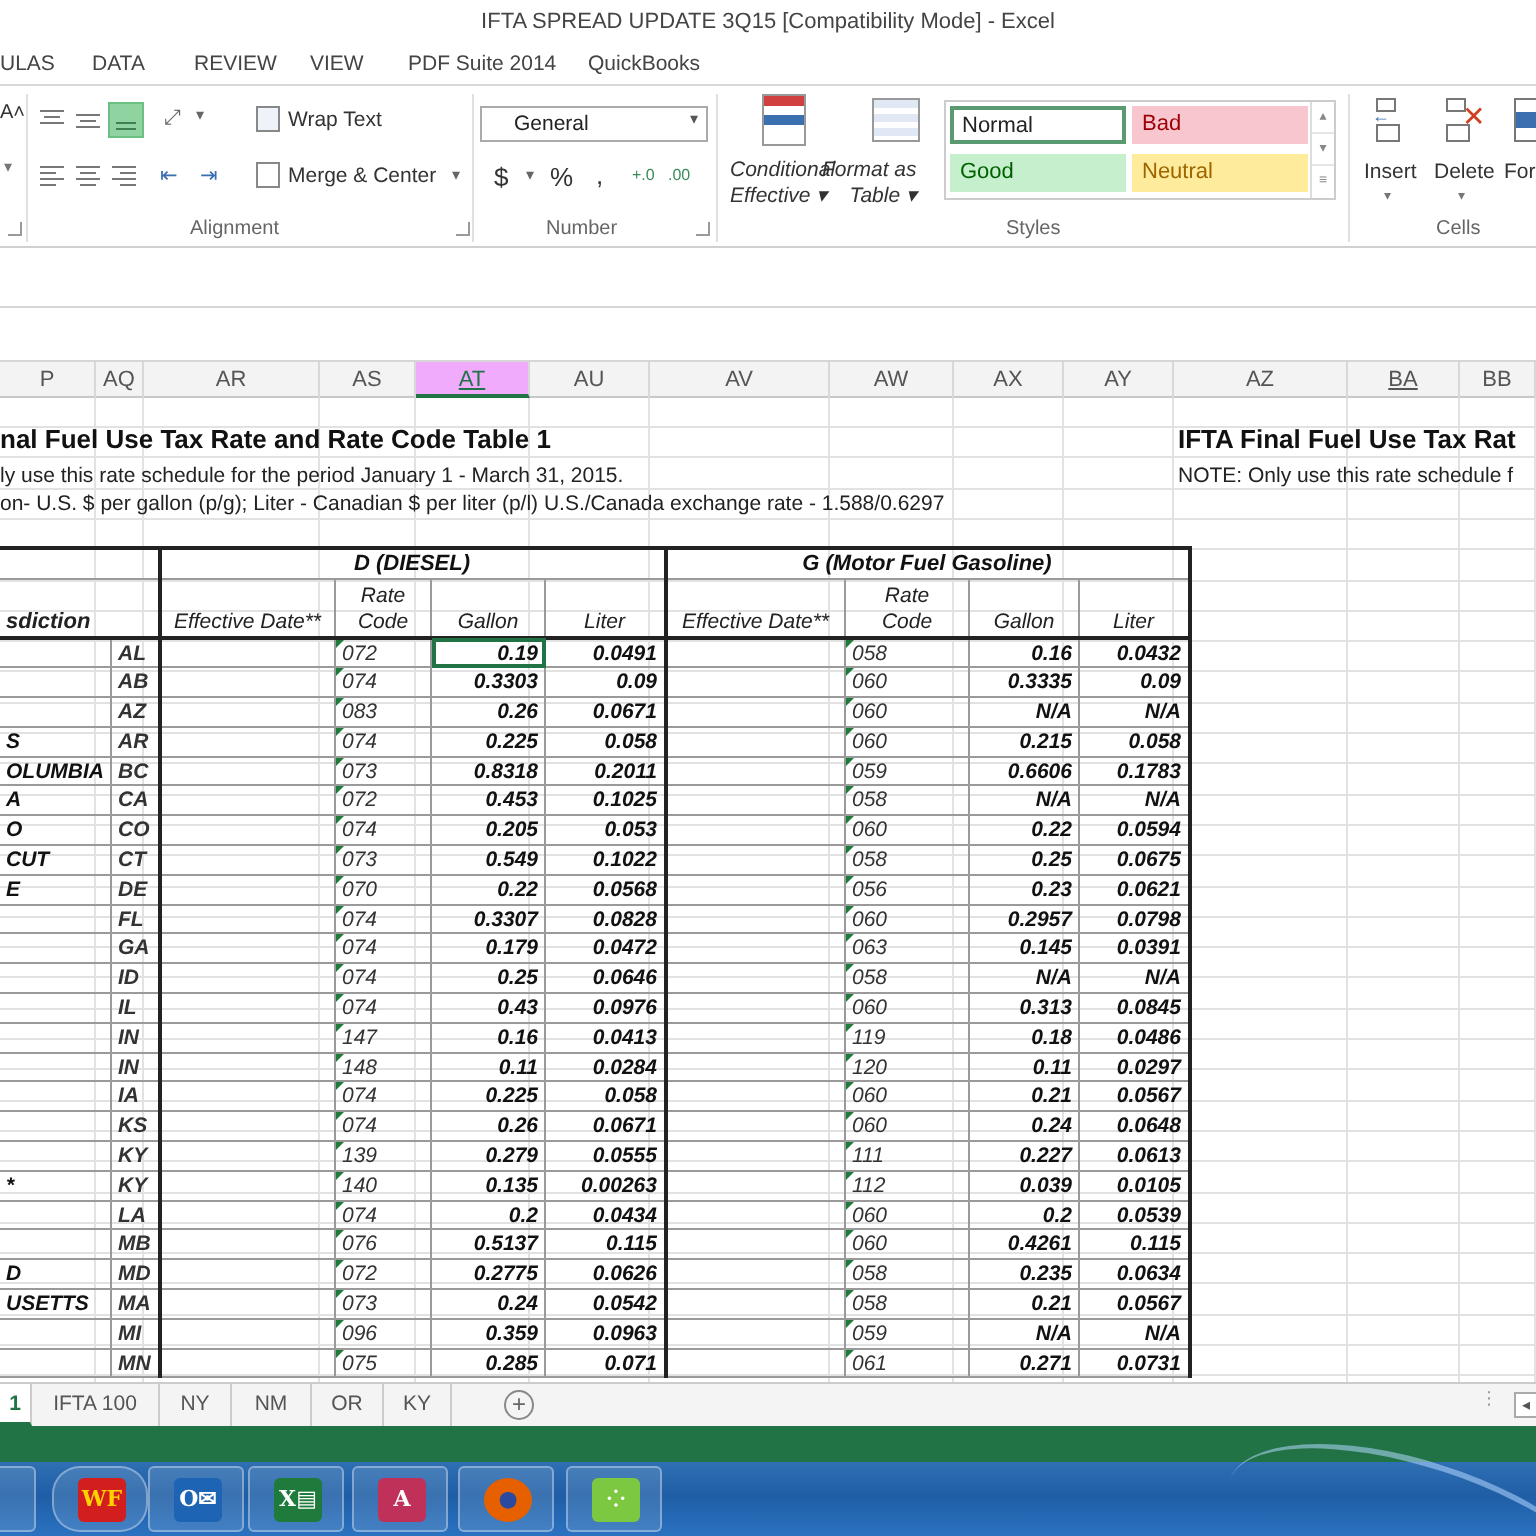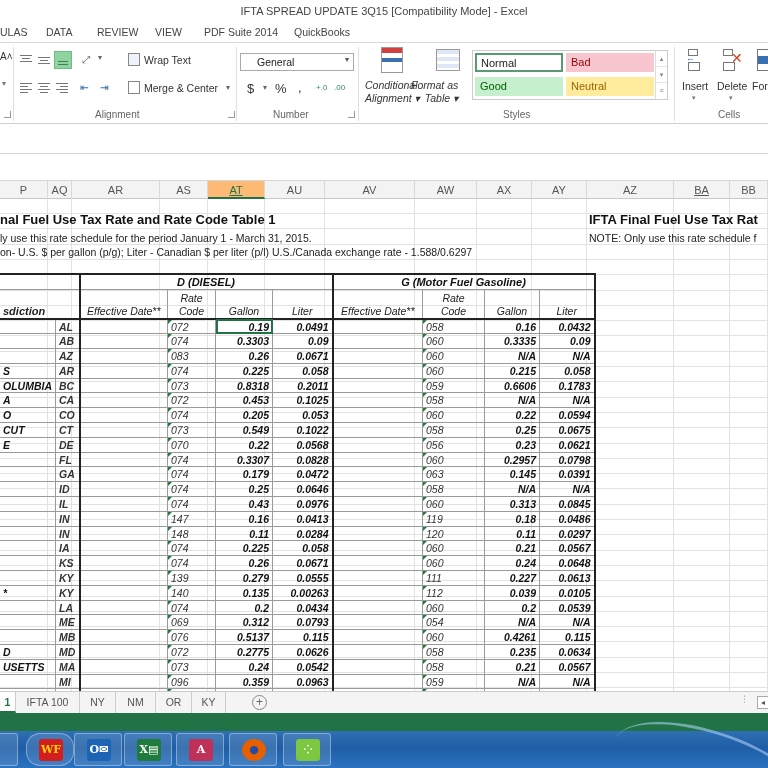--- a/index.html
+++ b/index.html
@@ -32,21 +32,21 @@
   .gallery-scroll { position: absolute; right: 0; top: 0; width: 12px; height: 48px; border-left: 1px solid #ddd; }
   .gallery-scroll span { display: block; height: 16px; text-align: center; font-size: 7px; color: #888; line-height: 16px; border-bottom: 1px solid #e5e5e5; }
 
   
   .formula-area { position: absolute; left: 0; top: 124px; width: 768px; height: 30px; background: #fff; border-bottom: 1px solid #d6d6d6; }
   .gap-area { position: absolute; left: 0; top: 155px; width: 768px; height: 26px; background: #fff; border-bottom: 1px solid #d6d6d6; }
 
   
   .colhdr { position: absolute; left: 0; top: 181px; width: 768px; height: 18px; background: #f3f3f3; border-bottom: 1px solid #c8c8c8; }
   .colhdr .c { position: absolute; top: 0; height: 18px; font-size: 11px; color: #555; text-align: center; line-height: 18px; border-right: 1px solid #d8d8d8; }
-  .colhdr .c.sel { background: #fdba74; color: #217346; border-bottom: 2px solid #217346; text-decoration: underline; }
+  .colhdr .c.sel { background: #f0abfc; color: #217346; border-bottom: 2px solid #217346; text-decoration: underline; }
 
   
   .grid { position: absolute; left: 0; top: 199px; width: 768px; height: 492px; background: #fff; overflow: hidden; }
   .gline-h { position: absolute; left: 0; width: 768px; height: 1px; background: #e2e2e2; }
   .gline-v { position: absolute; top: 0; width: 1px; height: 492px; background: #e2e2e2; }
 
   .sheet-title { position: absolute; font-size: 13px; font-weight: bold; color: #111; white-space: nowrap; }
   .sheet-note { position: absolute; font-size: 10.5px; color: #222; white-space: nowrap; }
 
   table.rt { position: absolute; left: 0; top: 74px; border-collapse: collapse; font-size: 10.5px; font-style: italic; }
@@ -159,21 +159,21 @@
     <div class="rb-text" style="left:298px;top:37px;font-size:13px;">,</div>
     <div class="rb-text" style="left:316px;top:40px;font-size:8px;color:#3a8a5a;">+.0</div>
     <div class="rb-text" style="left:334px;top:40px;font-size:8px;color:#3a8a5a;">.00</div>
     <div class="group-label" style="left:273px;">Number</div>
     <div class="launcher" style="left:348px;"></div>
     <div class="group-sep" style="left:358px;"></div>
 
     <div class="ico" style="left:381px;top:4px;width:22px;height:26px;border:1px solid #999;background:linear-gradient(180deg,#d04040 0 20%,#fff 20% 40%,#3a6fb0 40% 60%,#fff 60%);"></div>
     <div class="rb-text" style="left:365px;top:36px;text-align:left;line-height:13px;font-style:italic;">
       <div>Conditional</div>
-      <div>Alignment ▾</div>
+      <div>Effective ▾</div>
     </div>
     <div class="ico" style="left:436px;top:6px;width:24px;height:22px;border:1px solid #999;background:repeating-linear-gradient(180deg,#dfe8f4 0 4px,#fff 4px 7px);"></div>
     <div class="rb-text" style="left:411px;top:36px;text-align:right;line-height:13px;font-style:italic;">
       <div>Format as</div>
       <div>Table ▾</div>
     </div>
     <div class="styles-gallery" style="top:7px;" id="stylesGallery">
       <div class="gallery-scroll">
         <span>▴</span>
         <span>▾</span>
@@ -548,32 +548,20 @@
             <td class="code">074</td>
             <td class="num">0.2</td>
             <td class="num thickR">0.0434</td>
             <td class="thickL"></td>
             <td class="code">060</td>
             <td class="num">0.2</td>
             <td class="num thickR">0.0539</td>
           </tr>
           <tr>
             <td class="jur" style="border-left: none;"></td>
-            <td class="abbr">ME</td>
-            <td class="thickL"></td>
-            <td class="code">069</td>
-            <td class="num">0.312</td>
-            <td class="num thickR">0.0793</td>
-            <td class="thickL"></td>
-            <td class="code">054</td>
-            <td class="num">N/A</td>
-            <td class="num thickR">N/A</td>
-          </tr>
-          <tr>
-            <td class="jur" style="border-left: none;"></td>
             <td class="abbr">MB</td>
             <td class="thickL"></td>
             <td class="code">076</td>
             <td class="num">0.5137</td>
             <td class="num thickR">0.115</td>
             <td class="thickL"></td>
             <td class="code">060</td>
             <td class="num">0.4261</td>
             <td class="num thickR">0.115</td>
           </tr>

